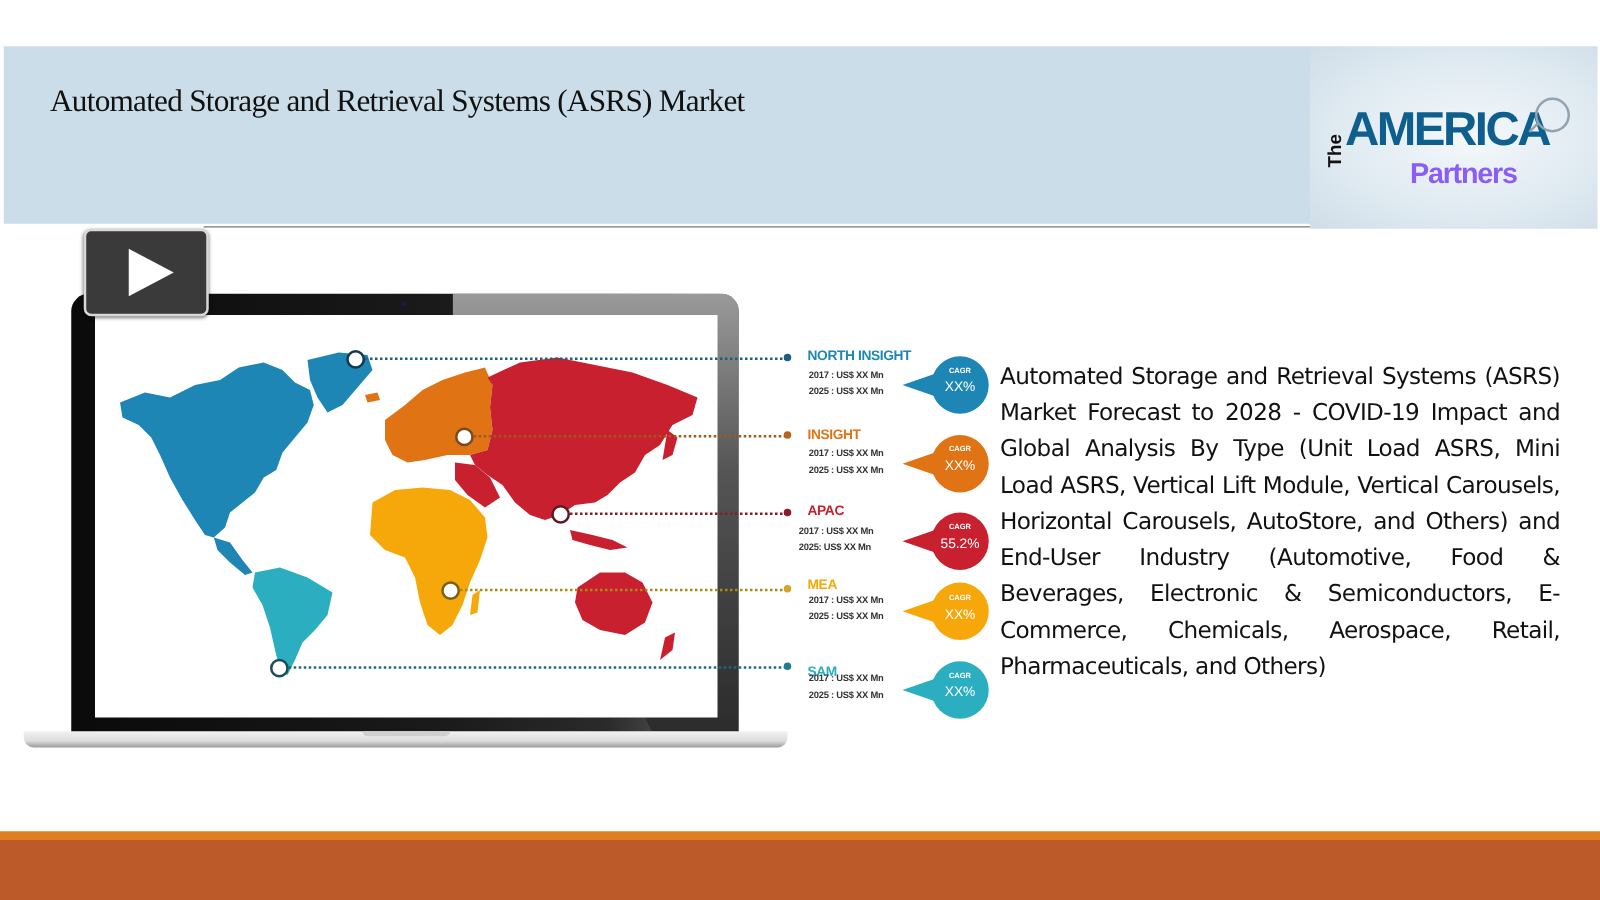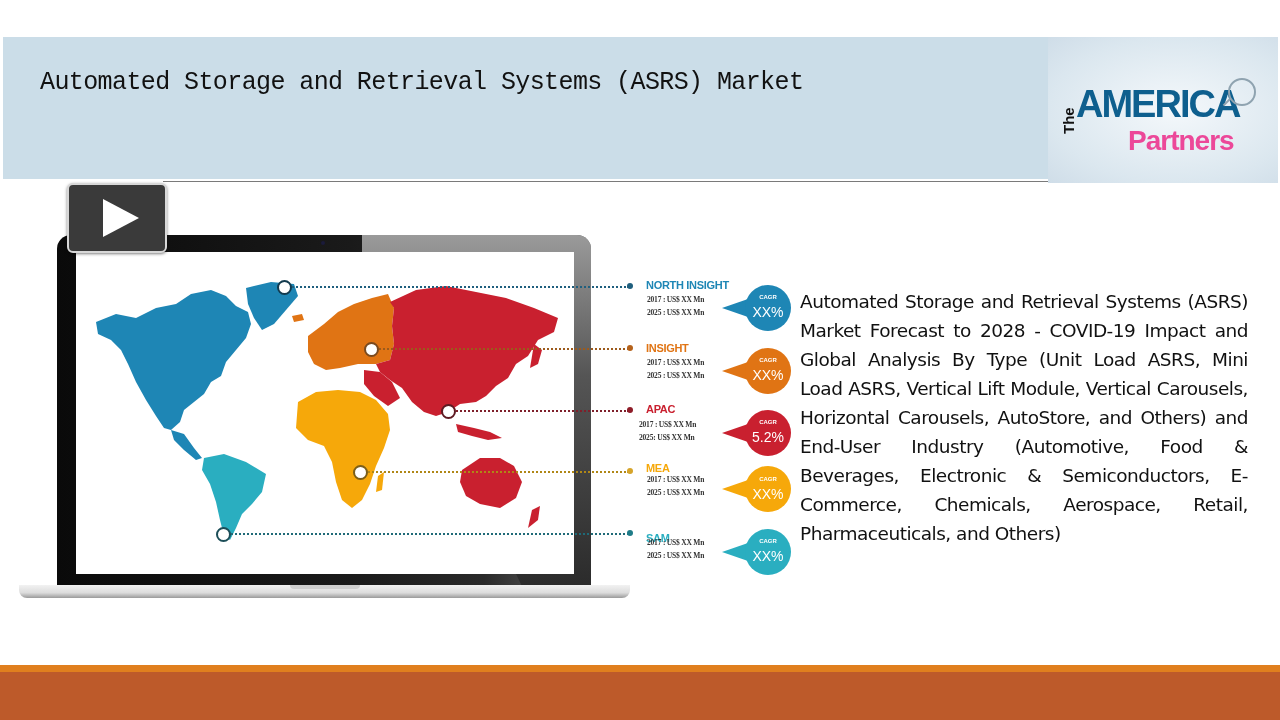--- a/index.html
+++ b/index.html
@@ -7,21 +7,21 @@
       width: 1280px; height: 720px; overflow: hidden; position: relative;
       background: #ffffff;
       font-family: "Liberation Sans", sans-serif;
     }
     .header-band {
       position: absolute; left: 3px; top: 37px; width: 1045px; height: 142px;
       background: #cbdde8;
     }
     .header-title {
       position: absolute; left: 40px; top: 68px;
-      font-family: Liberation Mono, monospace; font-size: 25px; color: #111;
+      font-family: Liberation Serif, serif; font-size: 25px; color: #111;
       letter-spacing: -0.6px; white-space: nowrap;
     }
     .header-rule {
       position: absolute; left: 163px; top: 181px; width: 885px; height: 1px; background: #7a7a7a;
     }
     .logo-box {
       position: absolute; left: 1048px; top: 37px; width: 230px; height: 146px;
       background: radial-gradient(ellipse at 55% 50%, #f4f8fb 0%, #dbe7ef 70%, #cfdde8 100%);
     }
     .logo-the {
@@ -29,21 +29,21 @@
       font-family: "Liberation Sans", sans-serif; font-weight: bold; font-size: 15px; color: #111;
       top: 134px;
     }
     .logo-insight {
       position: absolute; left: 1076px; top: 85px;
       font-family: "Liberation Sans", sans-serif; font-weight: bold; font-size: 38px; color: #0e5f8e;
       letter-spacing: -2px; line-height: 1;
     }
     .logo-partners {
       position: absolute; left: 1128px; top: 125px;
-      font-family: "Liberation Sans", sans-serif; font-weight: bold; font-size: 28px; color: #ec4899;
+      font-family: "Liberation Sans", sans-serif; font-weight: bold; font-size: 23px; color: #8b5cf6;
       letter-spacing: -1px;
     }
     .logo-magnifier {
       position: absolute; left: 1228px; top: 78px; width: 24px; height: 24px;
       border: 2px solid #8fa3b0; border-radius: 50%;
     }
     .logo-magnifier-handle {
       position: absolute; left: 1222px; top: 101px; width: 10px; height: 2px; background: #8fa3b0;
       transform: rotate(-45deg);
     }
@@ -97,38 +97,38 @@
     .marker {
       position: absolute; width: 11px; height: 11px; border-radius: 50%;
       background: #fff; border: 2px solid;
     }
 
     .region-name {
       position: absolute; font-family: "Liberation Sans", sans-serif; font-weight: bold;
       font-size: 11px; letter-spacing: -0.3px; white-space: nowrap;
     }
     .region-line {
-      position: absolute; font-family: Liberation Serif, serif; font-weight: bold;
+      position: absolute; font-family: Liberation Sans, sans-serif; font-weight: bold;
       font-size: 7.5px; color: #333; white-space: nowrap; letter-spacing: -0.2px;
     }
     .cagr-drop {
       position: absolute; width: 46px; height: 46px; border-radius: 50%;
     }
     .cagr-tail {
       position: absolute; width: 0; height: 0;
       border-top: 9px solid transparent; border-bottom: 9px solid transparent;
       border-right: 26px solid;
     }
     .cagr-label {
       position: absolute; width: 46px; text-align: center; color: #fff;
       font-family: "Liberation Sans", sans-serif; font-weight: bold; font-size: 6px;
     }
     .cagr-value {
       position: absolute; width: 46px; text-align: center; color: #fff;
-      font-family: "Liberation Sans", sans-serif; font-size: 14px;
+      font-family: "Liberation Sans", sans-serif; font-size: 11px;
     }
 
     .description {
       position: absolute; left: 800px; top: 287px; width: 448px;
       font-family: "DejaVu Sans", sans-serif; font-size: 18.5px; line-height: 29px;
       color: #111; text-align: justify; letter-spacing: -0.5px;
     }
 
     .footer-stripe { position: absolute; left: 0; top: 665px; width: 1280px; height: 7px; background: #e07f1e; }
     .footer-band { position: absolute; left: 0; top: 672px; width: 1280px; height: 48px; background: #bd5a2a; }
@@ -221,21 +221,21 @@
   <div class="cagr-value" style="left:745px; top:367px;">XX%</div>
 </div>
 
 <div>
   <div class="region-name" style="left:646px; top:403px; color:#c9202f;">APAC</div>
   <div class="region-line" style="left:639px; top:420px;">2017 : US$ XX Mn</div>
   <div class="region-line" style="left:639px; top:433px;">2025:  US$ XX Mn</div>
   <div class="cagr-tail" style="left:722px; top:424px; border-right-color:#c9202f;"></div>
   <div class="cagr-drop" style="left:745px; top:410px; background:#c9202f;"></div>
   <div class="cagr-label" style="left:745px; top:419px;">CAGR</div>
-  <div class="cagr-value" style="left:745px; top:429px;">5.2%</div>
+  <div class="cagr-value" style="left:745px; top:429px;">55.2%</div>
 </div>
 
 <div>
   <div class="region-name" style="left:646px; top:462px; color:#f6a80a;">MEA</div>
   <div class="region-line" style="left:647px; top:475px;">2017 : US$ XX  Mn</div>
   <div class="region-line" style="left:647px; top:488px;">2025 : US$ XX  Mn</div>
   <div class="cagr-tail" style="left:722px; top:480px; border-right-color:#f6a80a;"></div>
   <div class="cagr-drop" style="left:745px; top:466px; background:#f6a80a;"></div>
   <div class="cagr-label" style="left:745px; top:476px;">CAGR</div>
   <div class="cagr-value" style="left:745px; top:486px;">XX%</div>

